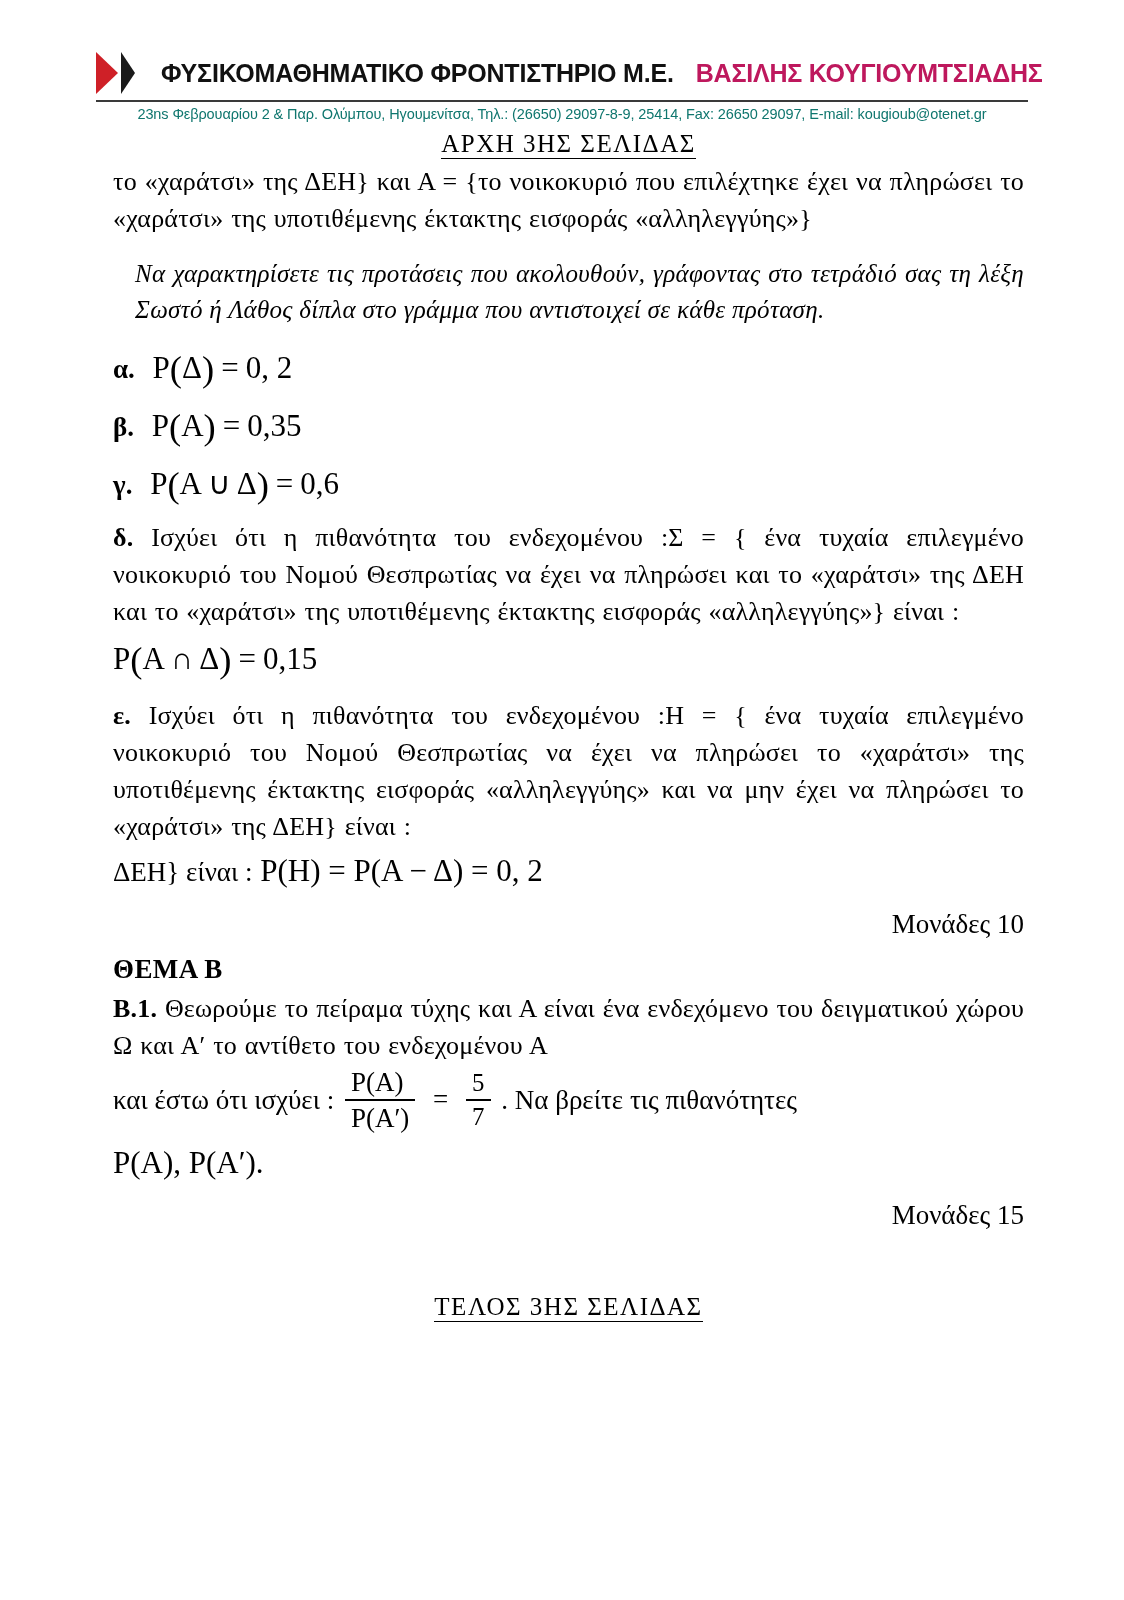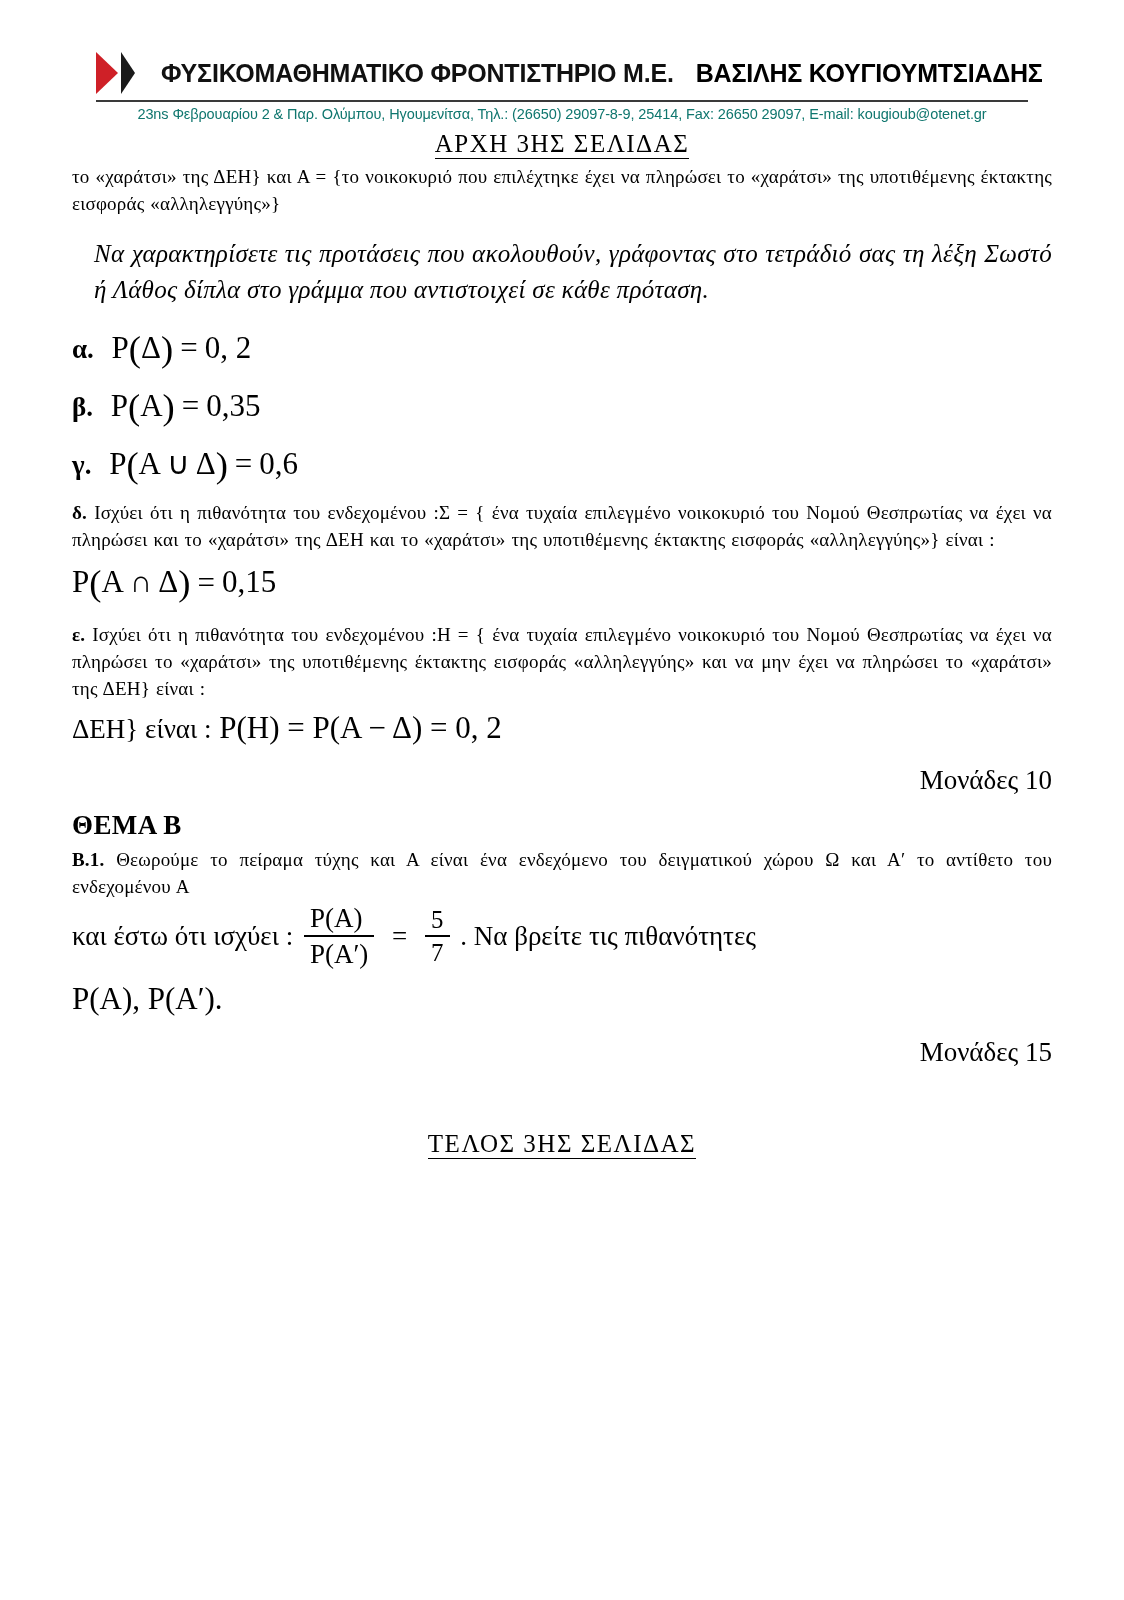--- a/index.html
+++ b/index.html
@@ -62,56 +62,57 @@
     font-size: 25px;
     letter-spacing: -0.2px;
     color: #111111;
     white-space: nowrap;
   }
   .brand-right {
     font-family: "Liberation Sans", "DejaVu Sans", sans-serif;
     font-weight: bold;
     font-size: 25px;
     letter-spacing: -0.2px;
-    color: #000000;
+    color: #be185d;
     white-space: nowrap;
     margin-left: auto;
   }
   .rule {
     border-bottom: 2px solid #3a3a3a;
     margin: 6px 0 4px 0;
   }
   .addressline {
     font-family: "Liberation Sans", "DejaVu Sans", sans-serif;
     font-size: 14.5px;
     color: #0f766e;
     white-space: nowrap;
     text-align: center;
     letter-spacing: -0.1px;
   }
 
   
   .content {
-    padding: 0 72px;
+    padding: 0 100px;
+    margin-left: 13px;
   }
   .pagemark {
     text-align: center;
     font-size: 25px;
     letter-spacing: 1.5px;
     margin: 8px 0 6px 0;
   }
   .pagemark span {
     border-bottom: 1.5px solid #000;
     padding-bottom: 1px;
   }
 
   p.just {
     text-align: justify;
     text-align-last: left;
-    font-size: 19px;
+    font-size: 26px;
     line-height: 1.42;
     margin: 0 0 10px 0;
     letter-spacing: 0.2px;
     word-spacing: 1px;
   }
   p.just.tight { margin-bottom: 4px; }
 
   p.instr {
     font-style: italic;
     text-align: justify;

